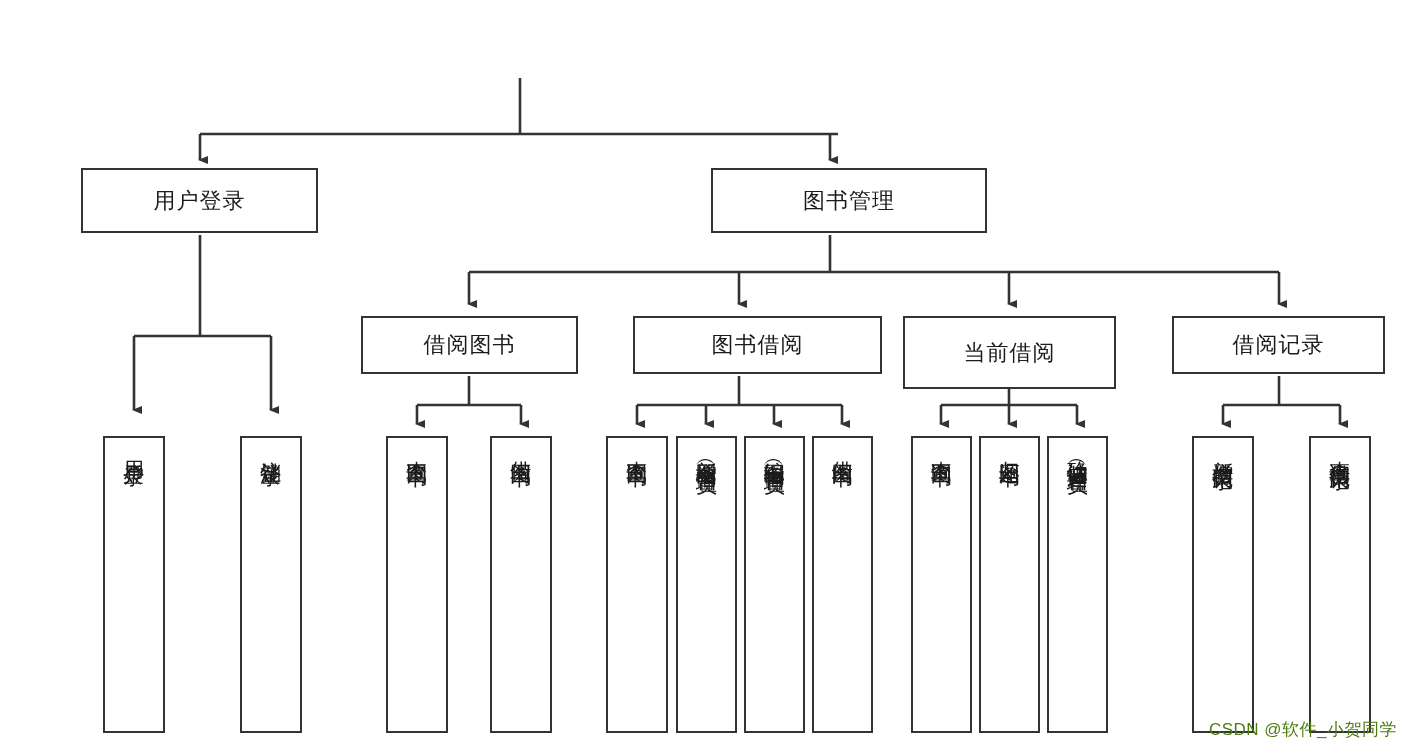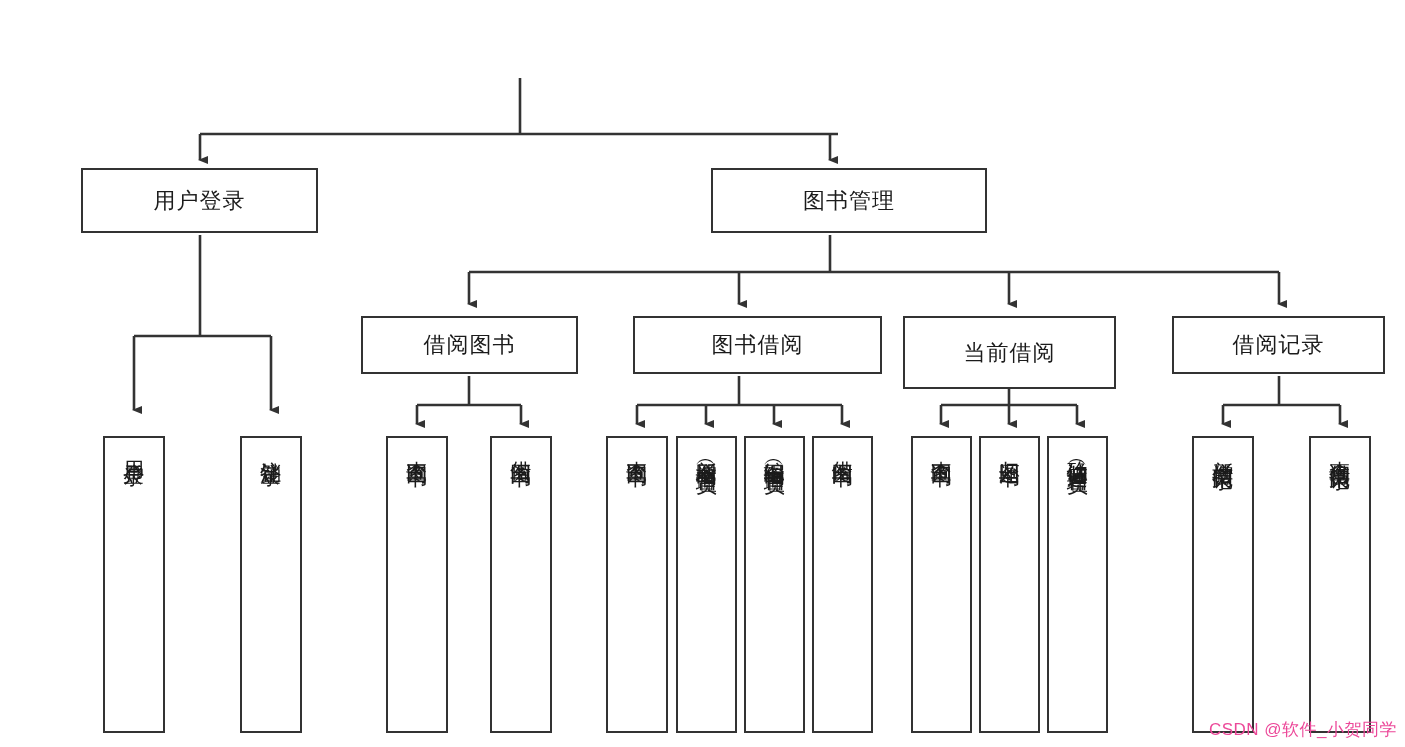--- a/index.html
+++ b/index.html
@@ -61,21 +61,21 @@
     font-size: 21px;
     line-height: 1.12;
     letter-spacing: 2px;
     white-space: nowrap;
   }
   .watermark {
     position: absolute;
     right: 8px;
     bottom: 6px;
     font-size: 17px;
-    color: #ec4899;
+    color: #4d7c0f;
     letter-spacing: 0.5px;
     user-select: none;
     white-space: nowrap;
   }
 </style>
 </head>
 <body>
 
 <div id="canvas">
 

